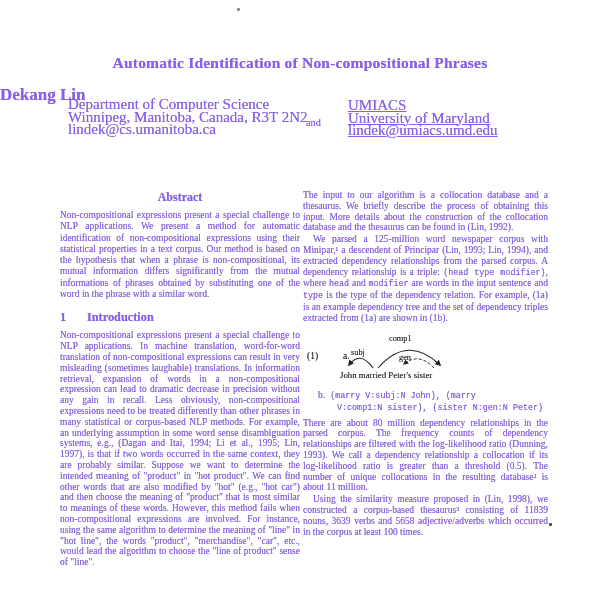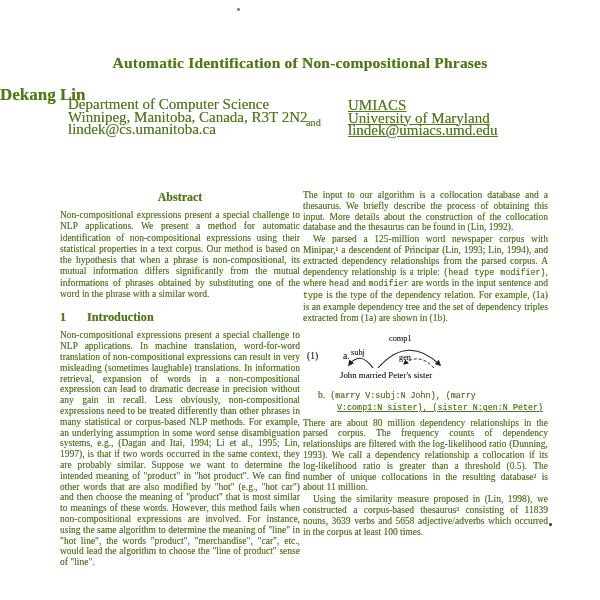--- a/index.html
+++ b/index.html
@@ -1,20 +1,20 @@
 <!DOCTYPE html>
 <html><head>
 <meta charset="utf-8">
 <style>
   html,body { margin:0; padding:0; background:#ffffff; }
   .page {
     position:relative; width:600px; height:600px; margin:0 auto;
     background:#ffffff; overflow:hidden;
     font-family:"Liberation Serif","DejaVu Serif",serif;
-    color:#4d7c0f;
+    color:#8b5cf6;
     text-shadow:0 0 0.4px rgba(20,20,20,0.45);
   }
   .doc-title {
     position:absolute; top:54px; left:0; width:600px;
     text-align:center; font-size:15.5px; font-weight:bold; letter-spacing:0.2px;
   }
   .doc-author {
     position:absolute; top:85px; left:0; width:600px;
     text-align:left; font-size:17px; font-weight:bold;
   }
@@ -34,21 +34,21 @@
   p.tight { line-height:10.8px; }
   p.indent { text-indent:10px; }
   p.gap-above { margin-top:1px; }
   .mono { font-family:"Liberation Mono","DejaVu Sans Mono",monospace; font-size:8.4px; }
   .fig { position:relative; width:245px; height:60px; margin:4px 0 2px 0; }
   .fig svg { position:absolute; left:0; top:0; }
   .fig-label { font-size:9.5px; }
   .arc-label { font-size:8.3px; }
   .fig-sentence { font-size:8.8px; }
   .example-b { margin:2px 0 3px 0; font-size:9.5px; line-height:11.5px; }
-  .example-b .cont { padding-left:34px;text-decoration:underline; }
+  .example-b .cont { padding-left:34px; }
   .example-b .lead { padding-left:15px; }
   .item-label { font-size:9.5px; margin-right:5px; }
   .speck { position:absolute; background:#4a4a4a; border-radius:1px; }
   .speck-top { left:237px; top:8px; width:3px; height:3px; background:#8a8a8a; }
   .speck-right { left:549px; top:523px; width:3px; height:3px; }
 </style>
 </head>
 <body>
 
 <div class="page">

